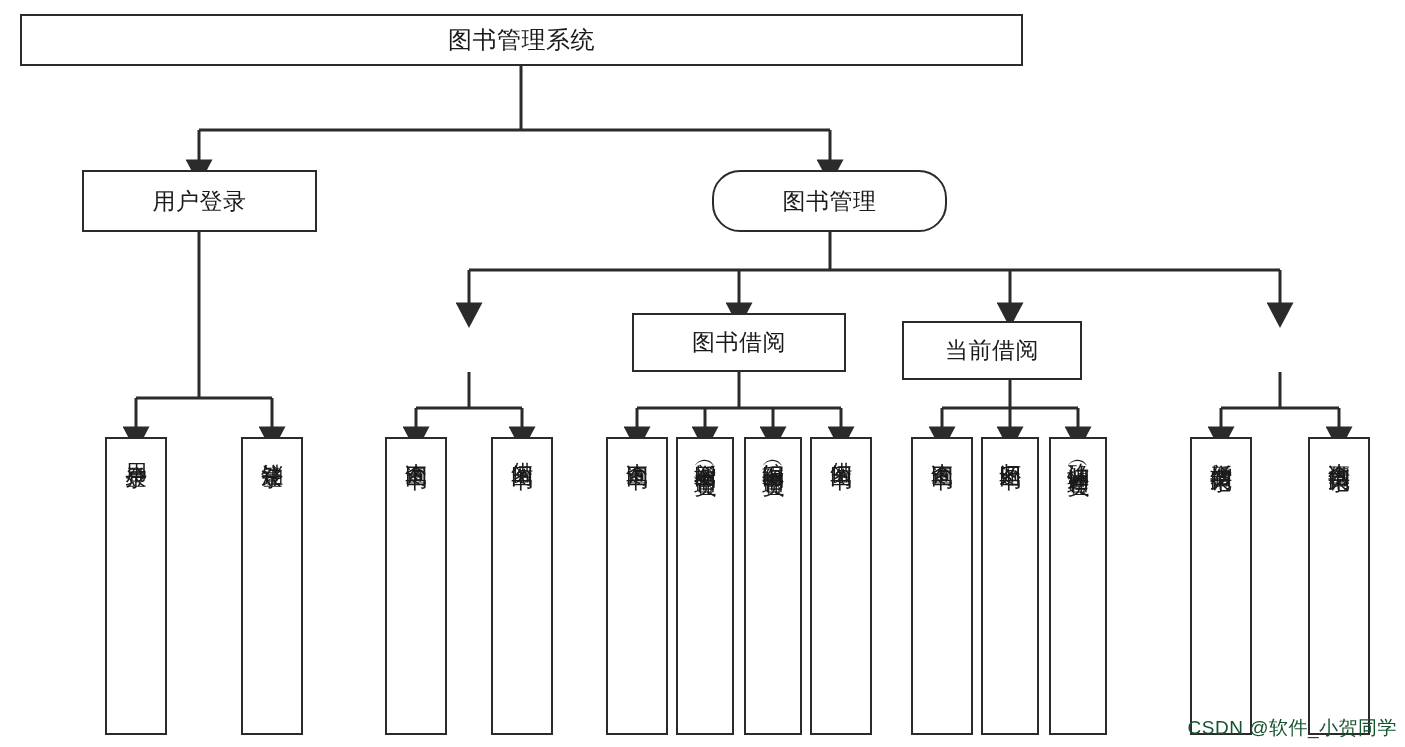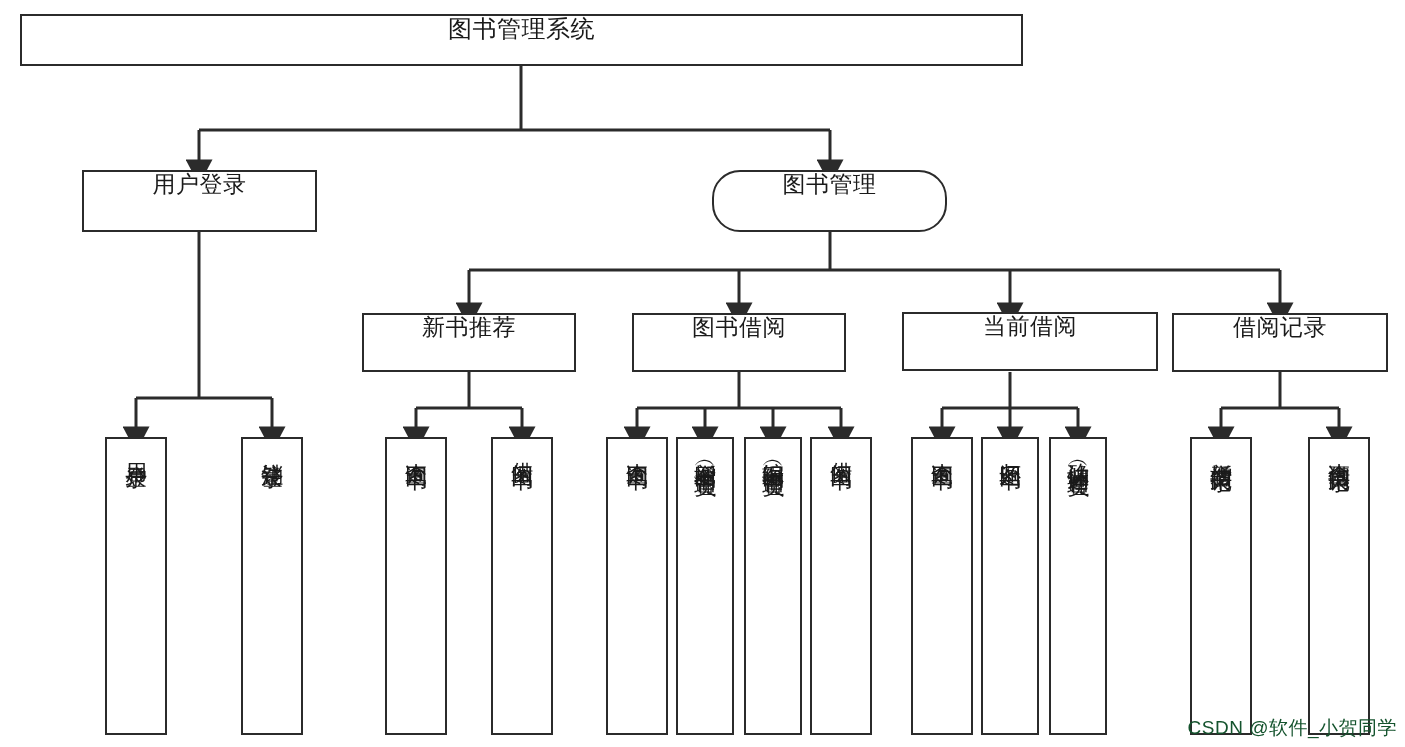--- a/index.html
+++ b/index.html
@@ -25,20 +25,21 @@
     width: 1405px;
     height: 747px;
     pointer-events: none;
   }
   .node {
     position: absolute;
     box-sizing: border-box;
     background: #ffffff;
     border: 2.5px solid #2b2b2b;
     display: flex;
+    align-items: center;
     justify-content: center;
     color: #1a1a1a;
   }
   .node .label {
     display: block;
     text-align: center;
     line-height: 1.08;
     letter-spacing: 0.5px;
   }
   
@@ -131,31 +132,25 @@
     <span class="label">图书管理系统</span>
   </div>
 
   <div class="node horiz" style="left:82px; top:170px; width:235px; height:62px;">
     <span class="label">用户登录</span>
   </div>
   <div class="node horiz" style="left:712px; top:170px; width:235px; height:62px;border-radius:28px;">
     <span class="label">图书管理</span>
   </div>
 
-  <div class="node horiz" style="left:362px; top:313px; width:214px; height:59px;">
-    <span class="label">新书推荐</span>
-  </div>
   <div class="node horiz" style="left:632px; top:313px; width:214px; height:59px;">
     <span class="label">图书借阅</span>
   </div>
-  <div class="node horiz" style="left:902px; top:312px; width:256px; height:59px;">
+  <div class="node horiz" style="left:902px; top:321px; width:180px; height:59px;">
     <span class="label">当前借阅</span>
-  </div>
-  <div class="node horiz" style="left:1172px; top:313px; width:216px; height:59px;">
-    <span class="label">借阅记录</span>
   </div>
 
   <div class="node vert" style="left:105px; top:437px; width:62px; height:298px;">
     <span class="label">用户登录</span>
   </div>
   <div class="node vert" style="left:241px; top:437px; width:62px; height:298px;">
     <span class="label">注销登录</span>
   </div>
 
   <div class="node vert" style="left:385px; top:437px; width:62px; height:298px;">

